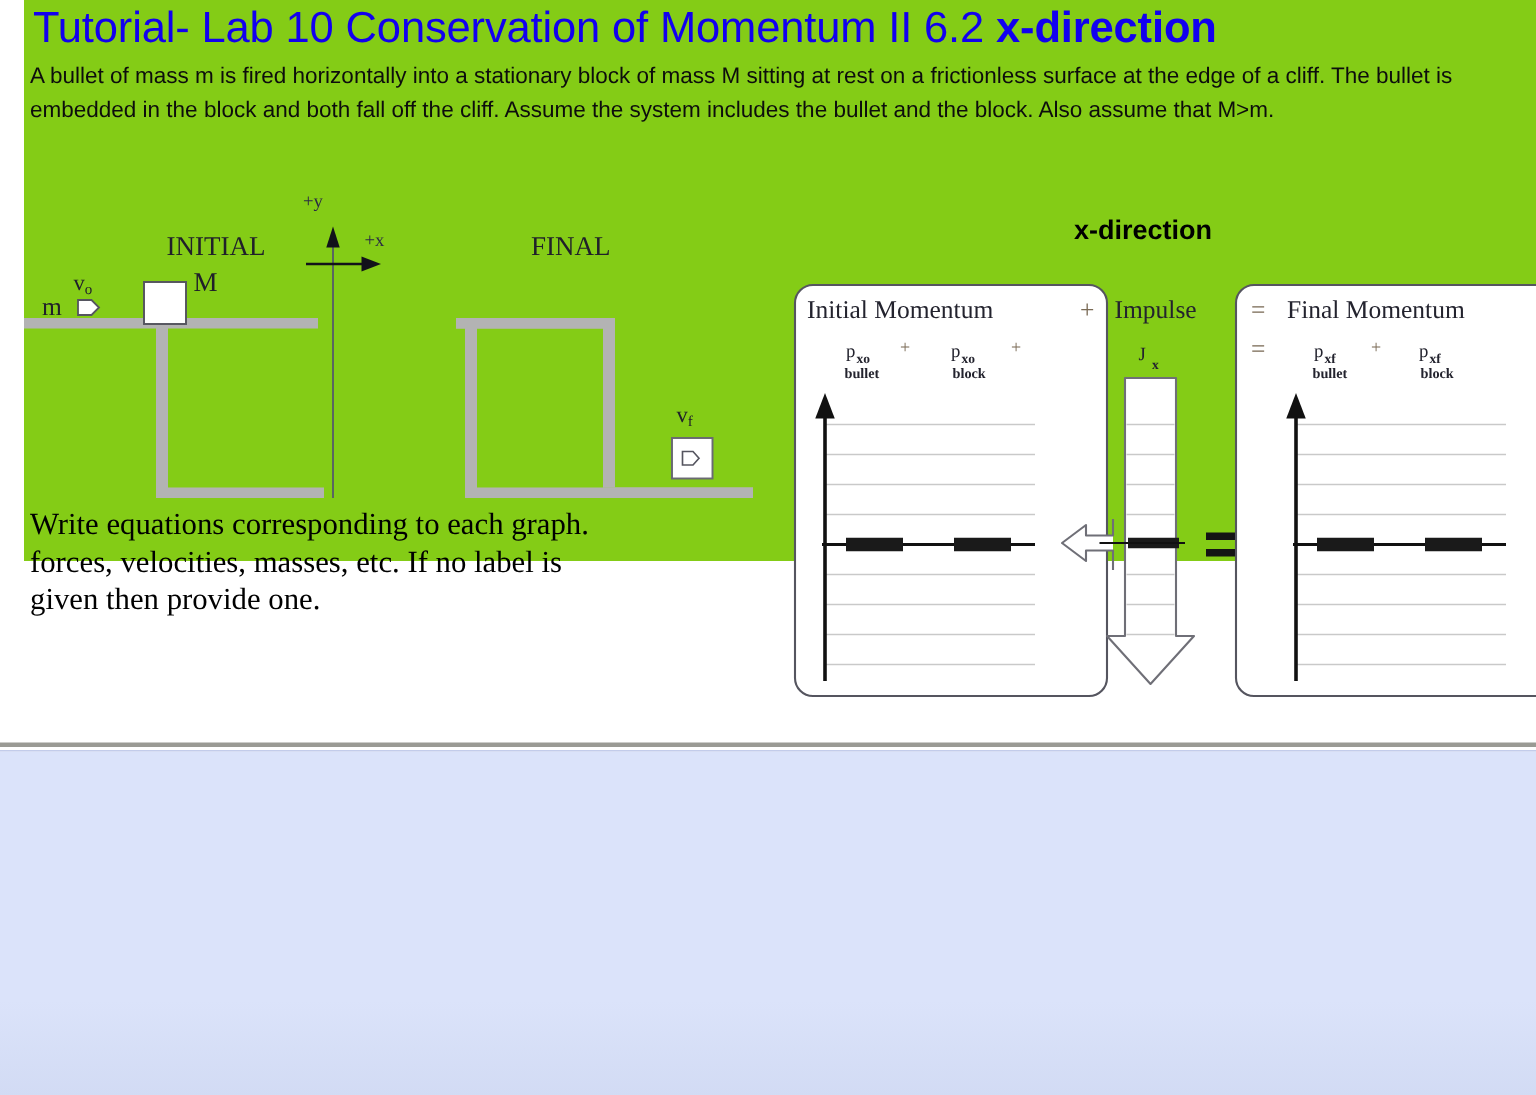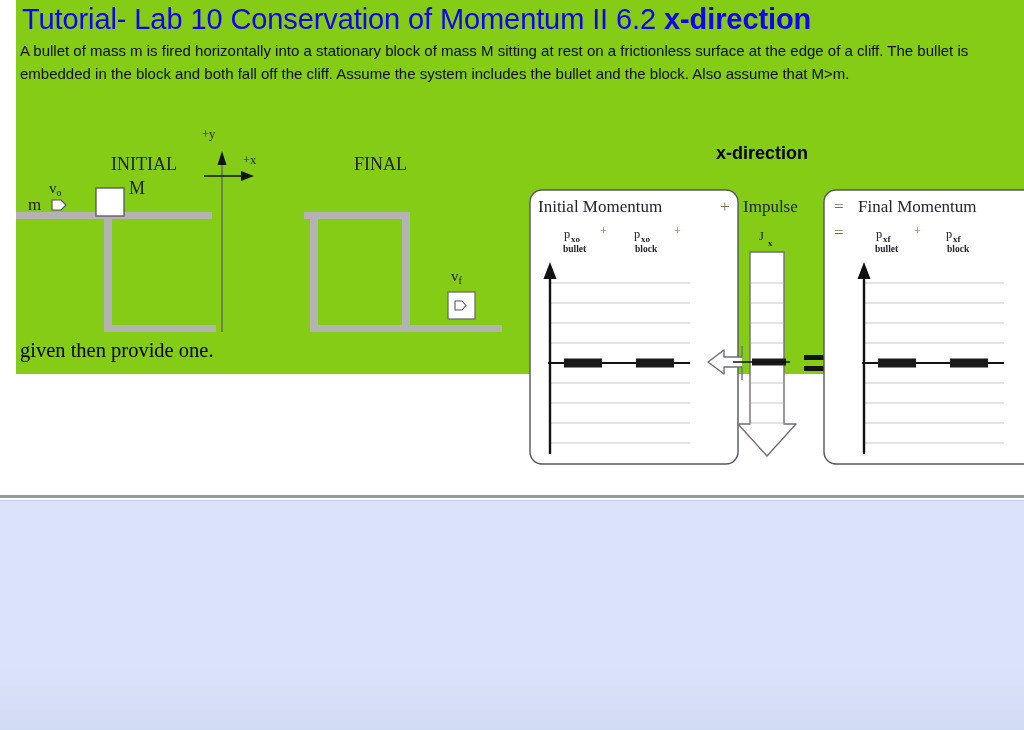--- a/index.html
+++ b/index.html
@@ -184,20 +184,22 @@
 
       <g>
         <rect x="432" y="166" width="27" height="27" fill="#ffffff" stroke="#6a6a72" stroke-width="1.3"></rect>
         <path d="M 439 175 L 446 175 L 450 179.5 L 446 184 L 439 184 Z" fill="#ffffff" stroke="#55555f" stroke-width="1.1"></path>
       </g>
       <text x="435" y="155" font-family="Liberation Serif, serif" font-size="15" fill="#20202a">v<tspan font-size="10" dy="3">f</tspan></text>
     </svg>
   </div>
 
   <div id="instructions">
+    <div>Write equations corresponding to each graph.</div>
+    <div>forces, velocities, masses, etc. If no label is</div>
     <div>given then provide one.</div>
   </div>
 
   <div id="xdir-heading">x-direction</div>
 
   <div id="charts">
     <svg width="510" height="278" viewBox="0 0 510 278" xmlns="http://www.w3.org/2000/svg">
 
       <defs>
         <style>

